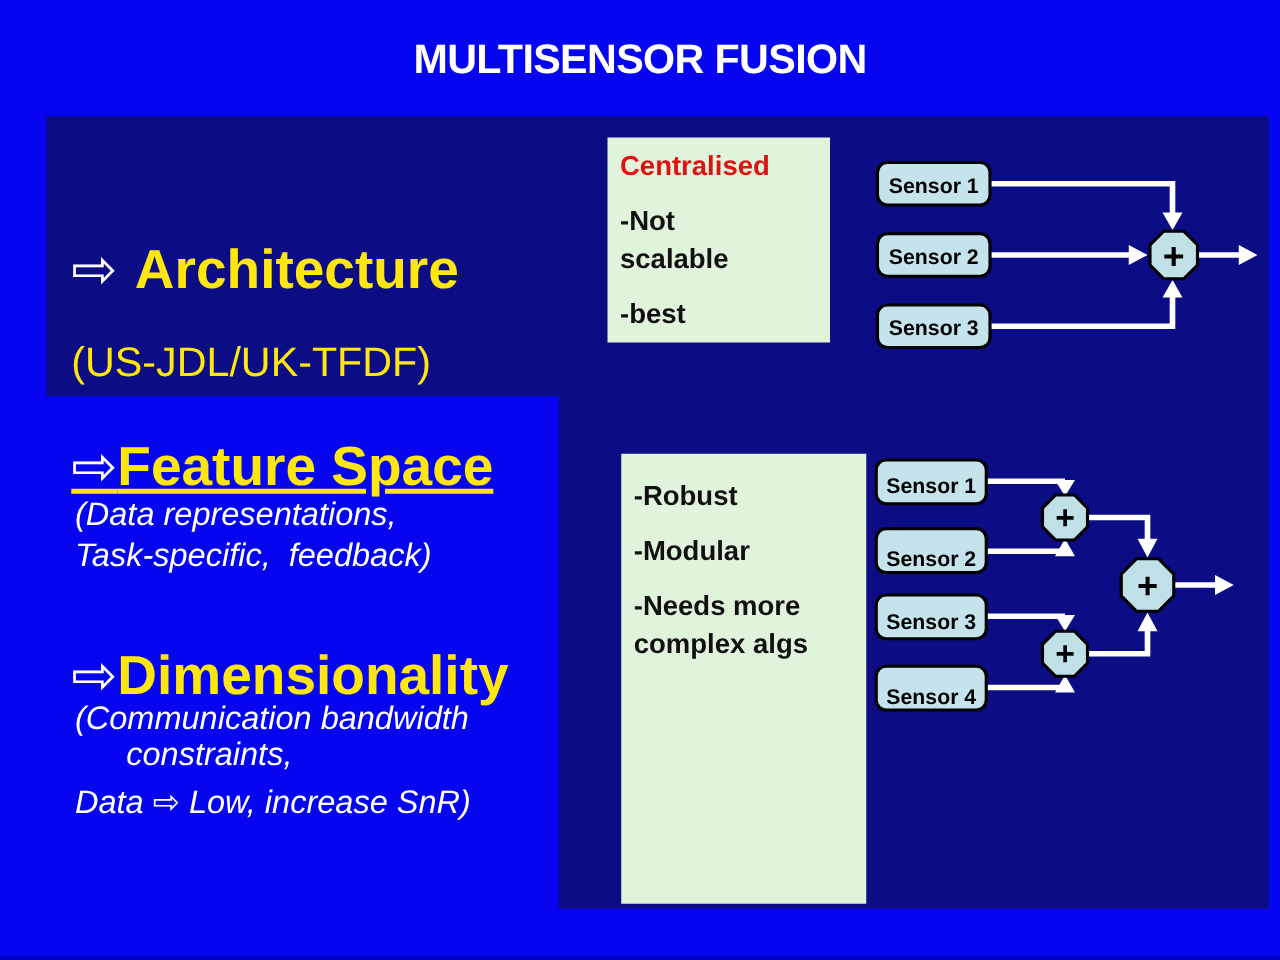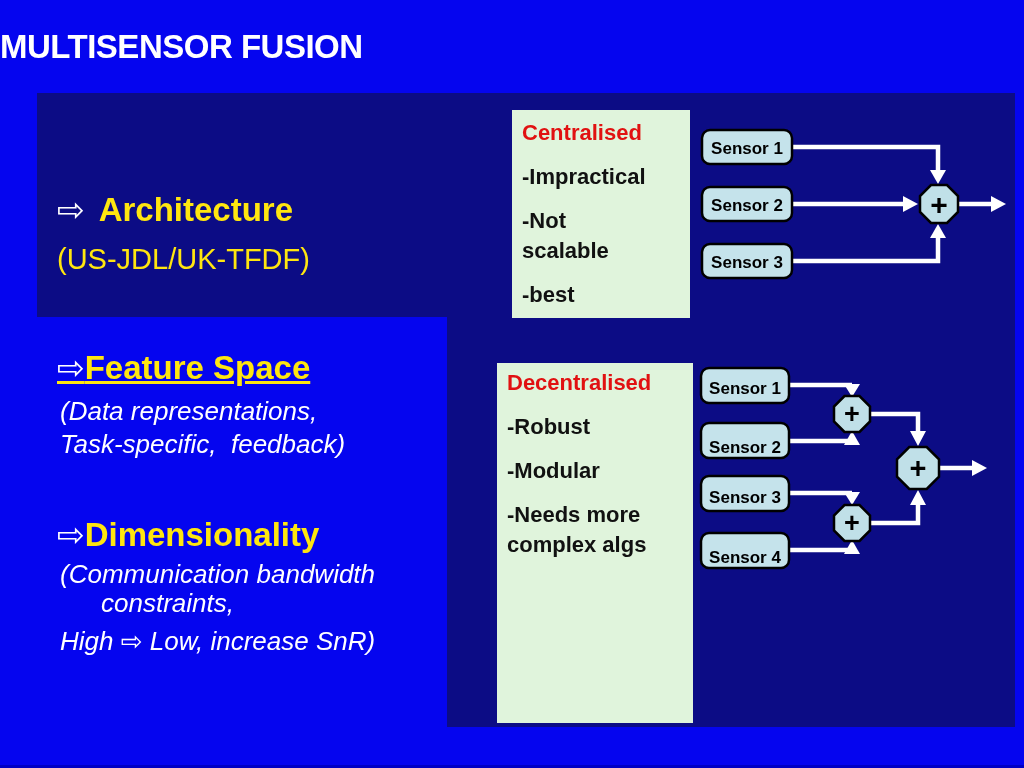--- a/index.html
+++ b/index.html
@@ -9,46 +9,46 @@
     font-family:"Liberation Sans","DejaVu Sans",sans-serif;
   }
   .abs{position:absolute;}
   
   .panel{background:#0C0C85;}
   #right-panel{left:447px;top:93px;width:568px;height:634px;}
   #arch-panel{left:37px;top:93px;width:450px;height:224px;}
   #bottom-edge{left:0;top:765px;width:1024px;height:3px;background:#0000C4;}
   
   #page-title{
-    left:0;top:28px;width:1024px;
+    left:0;top:28px;width:1024px;text-align:center;
     color:#FFFFFF;font-size:33px;font-weight:bold;letter-spacing:-.5px;
   }
   
-  .yellow-heading{color:#FFE60F;font-size:33px;font-weight:bold;white-space:pre;}
-  .yellow-sub{color:#FFE60F;font-size:29px;font-weight:normal;white-space:pre;}
+  .yellow-heading{color:#FFE60F;font-size:44px;font-weight:bold;white-space:pre;}
+  .yellow-sub{color:#FFE60F;font-size:33px;font-weight:normal;white-space:pre;margin-top:28px;}
   .white-line{color:#FFFFFF;font-size:26px;white-space:pre-wrap;font-style:italic;}
   .warrow{color:#FFFFFF;font-family:"DejaVu Sans",sans-serif;font-weight:normal;}
   .heading-arrow-gap{display:inline-block;width:14px;}
   #arch-line1{left:57px;top:190px;}
   #arch-line2{left:57px;top:243px;}
   #fs-heading{left:57px;top:348px;text-decoration:underline;}
   #fs-line1{left:60px;top:396px;}
   #fs-line2{left:60px;top:429px;}
   #dim-heading{left:57px;top:515px;}
   #dim-line1{left:60px;top:559px;}
   #dim-line2{left:101px;top:588px;}
   #dim-line3{left:60px;top:626px;}
   #dim-line3 .warrow{font-size:26px;}
   
   .gbox{
     background:#E0F4DC;color:#111111;
     font-size:22px;font-weight:bold;line-height:30px;
     box-sizing:border-box;padding:8px 10px;
   }
-  #centralised-box{left:512px;top:110px;width:178px;height:208px;}
+  #centralised-box{left:486px;top:110px;width:178px;height:164px;}
   #decentralised-box{left:497px;top:363px;width:196px;height:360px;padding-top:5px;}
   .gtitle{color:#E11111;}
   .gbox .item{margin-top:14px;}
   #centralised-box .item-1{max-width:105px;}
   #decentralised-box .item-3{max-width:158px;}
   #decentralised-box .item-4{max-width:148px;}
   
   #diagram-layer{left:0;top:0;pointer-events:none;}
   .flow{stroke:#FFFFFF;stroke-width:4.5;fill:none;}
   .ahead{fill:#FFFFFF;stroke:none;}
@@ -68,31 +68,29 @@
 <div class="abs yellow-heading" id="arch-line1"><span class="warrow">⇨</span><span class="heading-arrow-gap"></span><span>Architecture</span></div>
 <div class="abs yellow-sub" id="arch-line2">(US-JDL/UK-TFDF)</div>
 
 <div class="abs yellow-heading" id="fs-heading"><span class="warrow">⇨</span><span>Feature Space</span></div>
 <div class="abs white-line" id="fs-line1">(Data representations,</div>
 <div class="abs white-line" id="fs-line2">Task-specific,  feedback)</div>
 
 <div class="abs yellow-heading" id="dim-heading"><span class="warrow">⇨</span><span>Dimensionality</span></div>
 <div class="abs white-line" id="dim-line1">(Communication bandwidth</div>
 <div class="abs white-line" id="dim-line2">constraints,</div>
-<div class="abs white-line" id="dim-line3"><span>High </span><span class="warrow">⇨</span><span> Low, increase SnR)</span></div>
+<div class="abs white-line" id="dim-line3"><span>Data </span><span class="warrow">⇨</span><span> Low, increase SnR)</span></div>
 
 <div class="abs gbox" id="centralised-box">
   <div class="gtitle">Centralised</div>
-  <div class="item item-0">-Impractical</div>
   <div class="item item-1">-Not scalable</div>
   <div class="item item-2">-best</div>
 </div>
 
 <div class="abs gbox" id="decentralised-box">
-  <div class="gtitle">Decentralised</div>
   <div class="item item-0">-Robust</div>
   <div class="item item-2">-Modular</div>
   <div class="item item-3">-Needs more complex algs</div>
 </div>
 
 <svg class="abs" id="diagram-layer" width="1024" height="768" viewBox="0 0 1024 768">
 
   <g>
     <path class="flow" d="M791 147 L938 147 L938 171"></path>
     <polygon class="ahead" points="930,170 946,170 938,184"></polygon>

